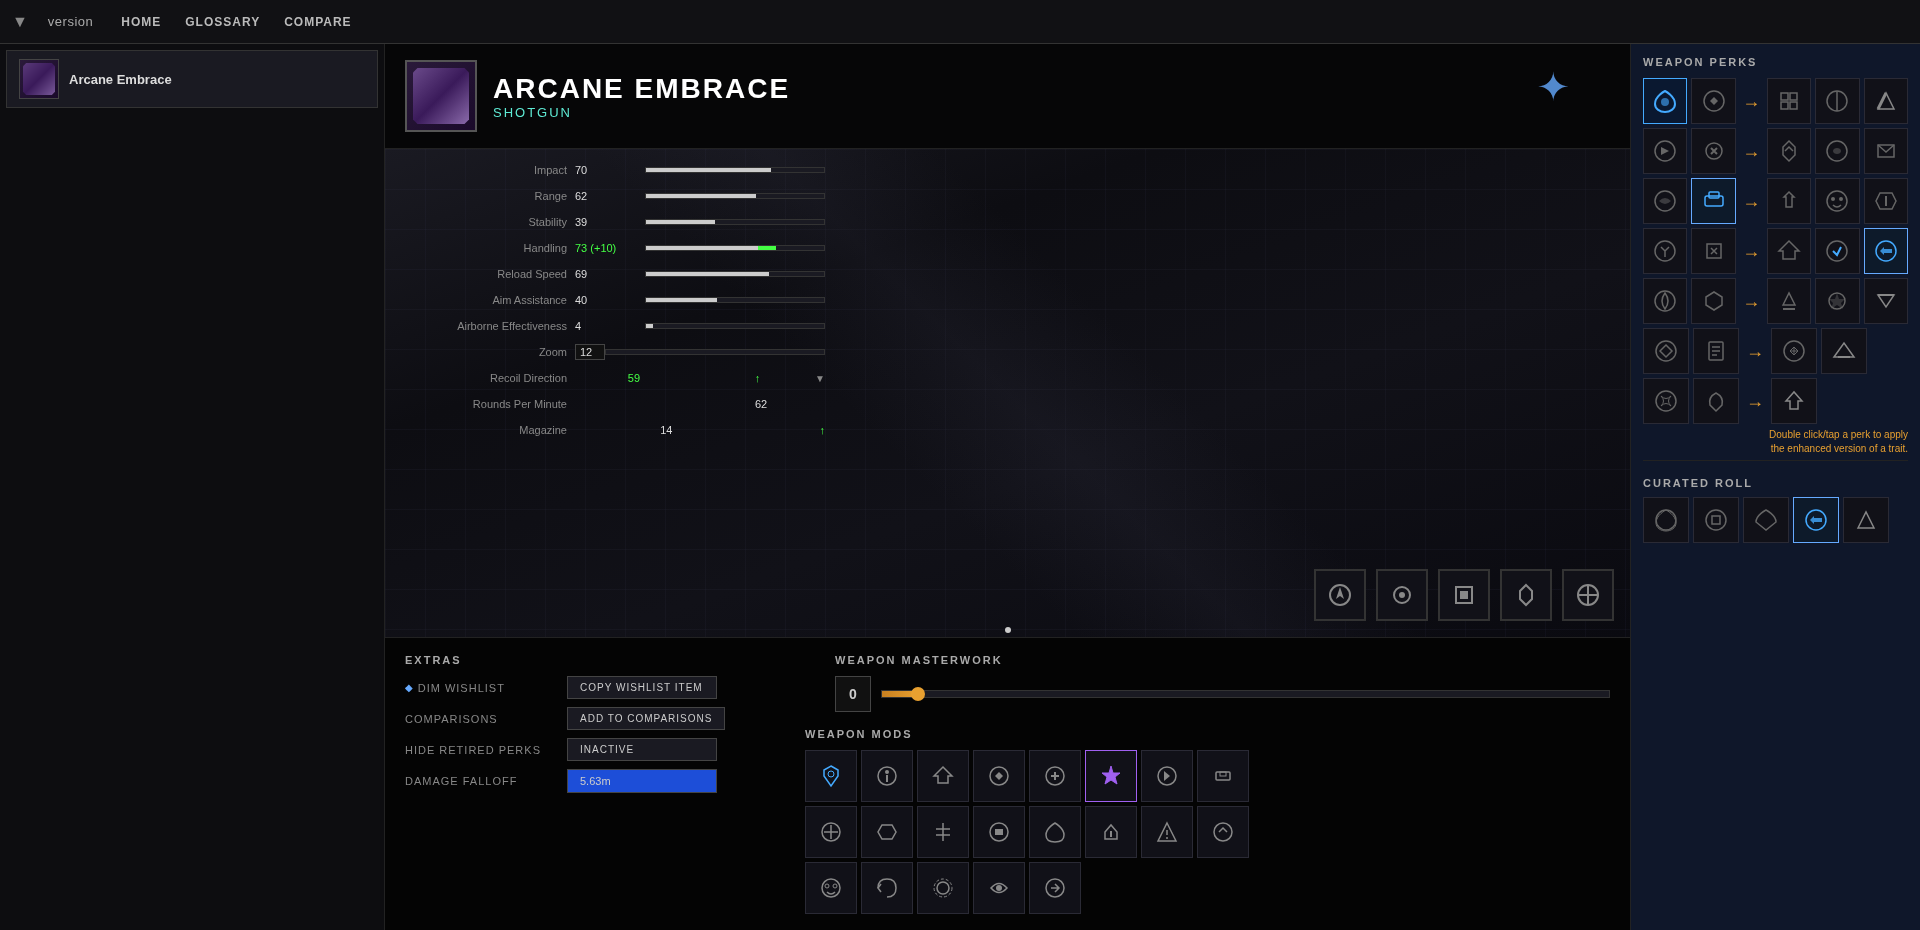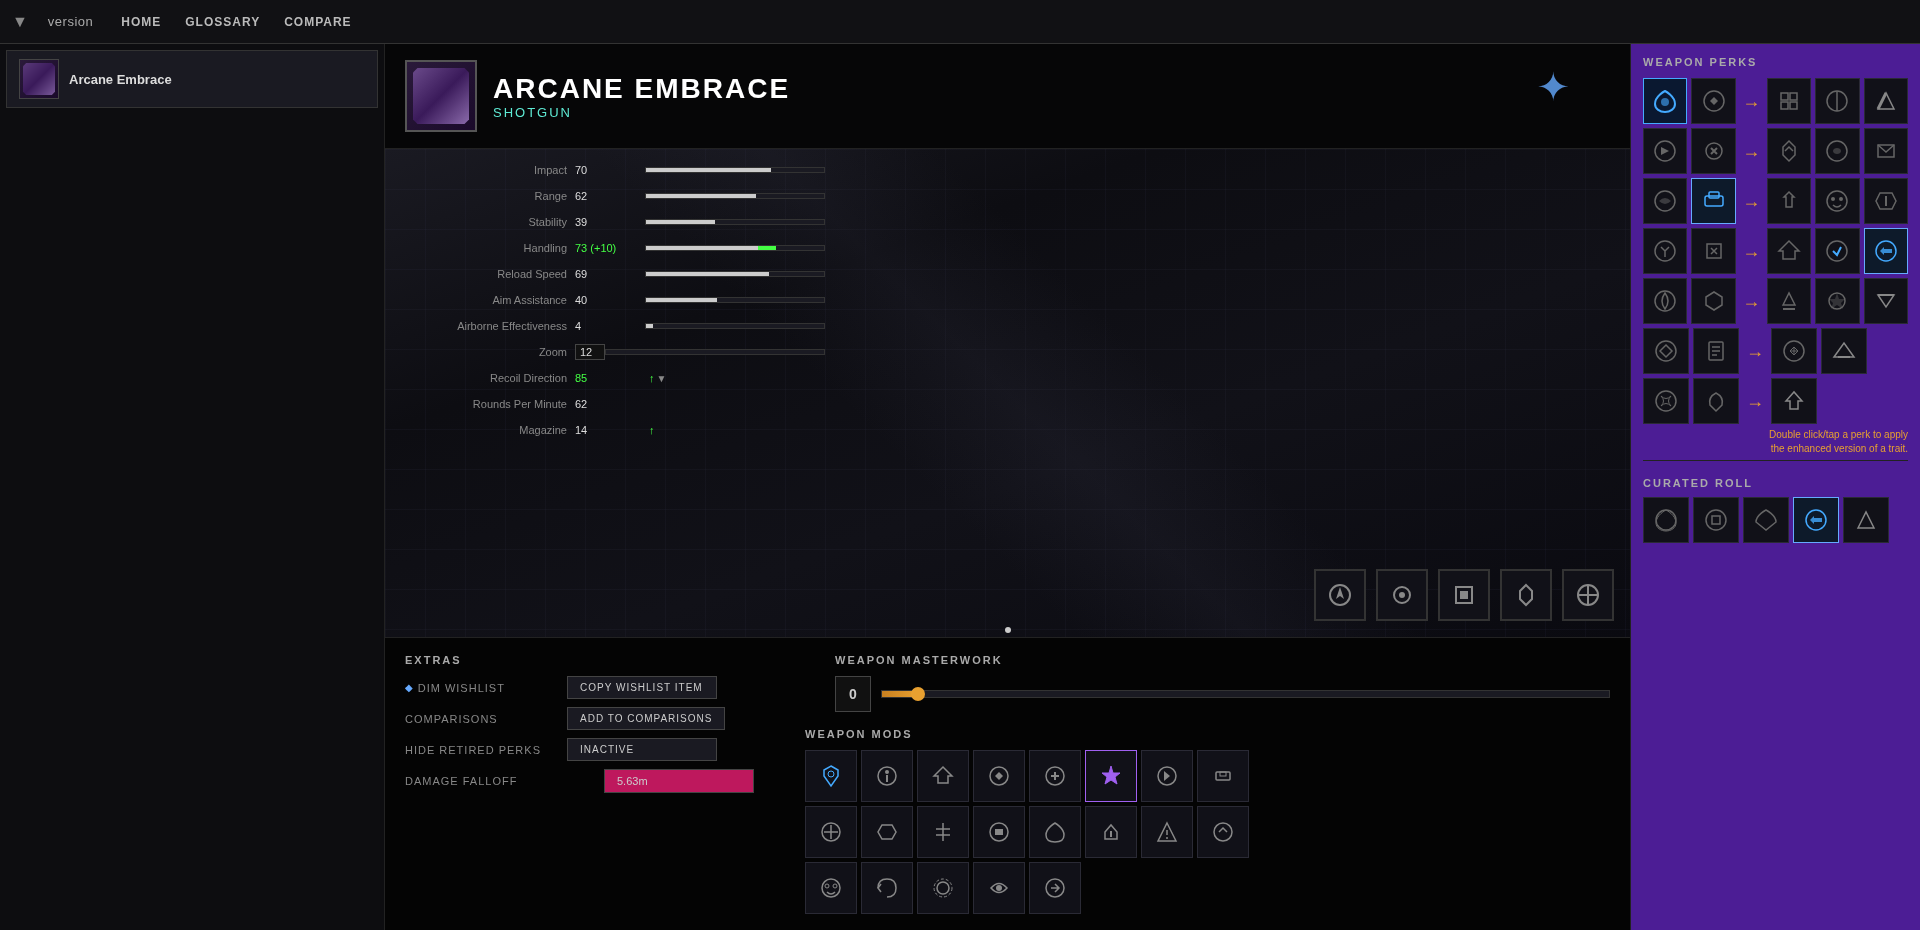--- a/index.html
+++ b/index.html
@@ -183,20 +183,21 @@
       top: 10px;
       left: 60px;
       width: 380px;
       z-index: 3;
     }
     .stat-row {
       display: flex;
       align-items: center;
       margin-bottom: 4px;
       height: 22px;
+      justify-content: space-between;
     }
     .stat-label {
       color: #888;
       font-size: 11px;
       text-align: right;
       width: 130px;
       flex-shrink: 0;
       padding-right: 8px;
     }
     .stat-value-text {
@@ -315,27 +316,26 @@
       color: #ccc;
       font-size: 10px;
       padding: 5px 12px;
       letter-spacing: 1px;
       cursor: pointer;
       text-transform: uppercase;
       min-width: 150px;
       text-align: left;
     }
     .extras-value {
-      background: #be185d;
+      background: #1d4ed8;
       border: 1px solid #444;
       color: #ccc;
       font-size: 11px;
       padding: 5px 12px;
       min-width: 150px;
-      margin-left: 37px;
     }
 
     
     .masterwork-panel {
       flex: 1;
       padding-left: 30px;
     }
     .masterwork-slider-row {
       display: flex;
       align-items: center;
@@ -394,21 +394,21 @@
       cursor: pointer;
       font-size: 16px;
       color: #666;
       position: relative;
     }
     .mod-icon.special { border-color: #a060f0; }
 
     
     .right-panel {
       width: 290px;
-      background: #4c1d95;
+      background: #0f172a;
       border-left: 1px solid #222;
       padding: 12px;
       display: flex;
       flex-direction: column;
       flex-shrink: 0;
       overflow-y: auto;
     }
     .right-section-title {
       color: #aaa;
       font-size: 11px;
@@ -597,21 +597,21 @@
 
         <div class="stat-row">
           <span class="stat-label">Zoom</span>
           <span class="stat-value-inline">12</span>
           <div class="stat-bar-container">
           </div>
         </div>
 
         <div class="stat-row">
           <span class="stat-label">Recoil Direction</span>
-          <span class="stat-value-text green">85</span>
+          <span class="stat-value-text green">59</span>
           <span class="stat-special">↑</span>
           <span class="stat-arrow">▼</span>
         </div>
 
         <div class="stat-row">
           <span class="stat-label">Rounds Per Minute</span>
           <span class="stat-value-text">62</span>
         </div>
 
         <div class="stat-row">

